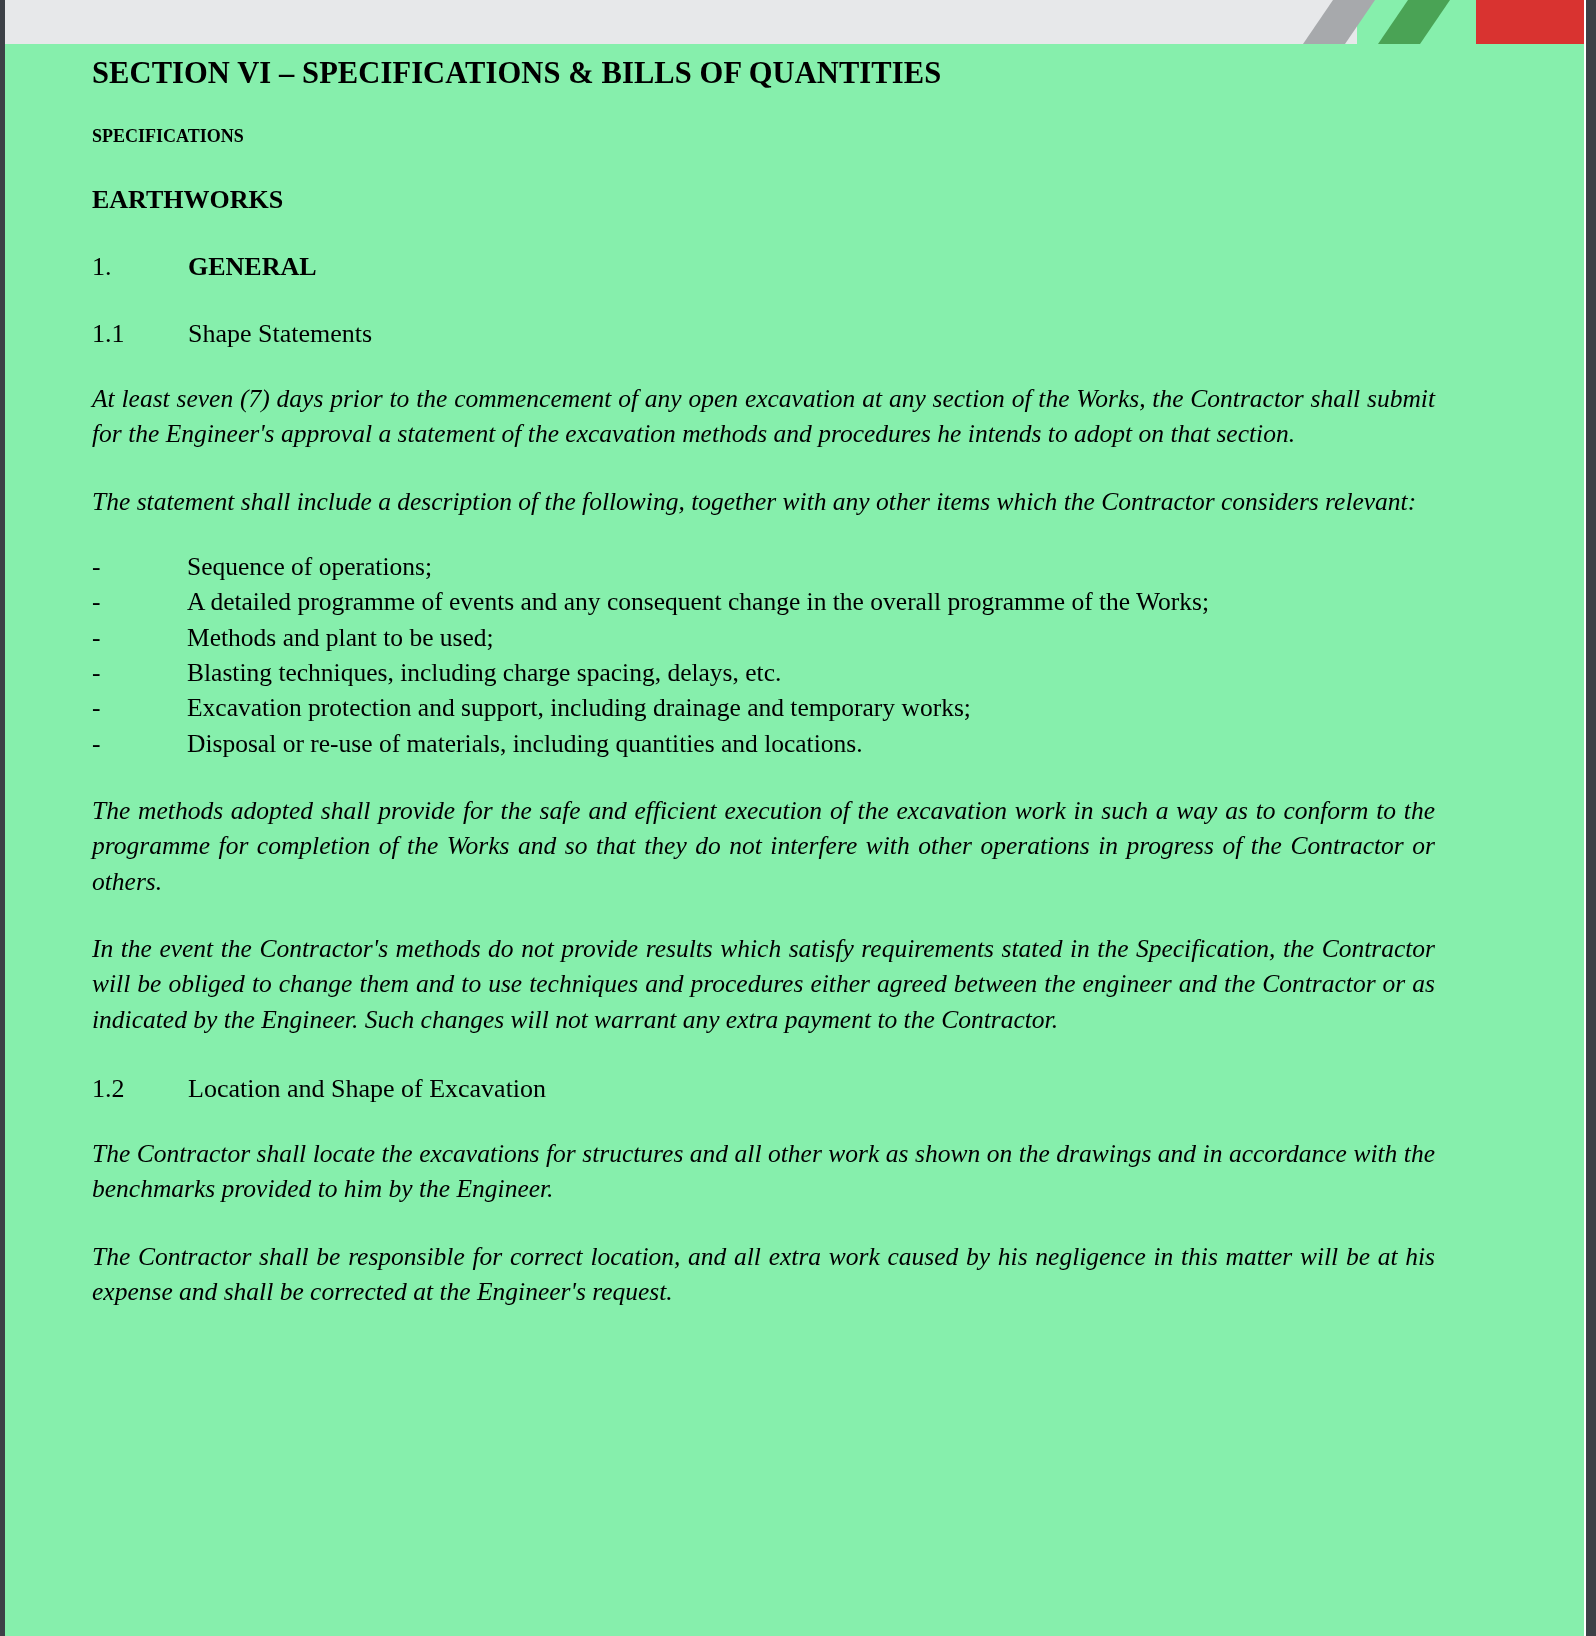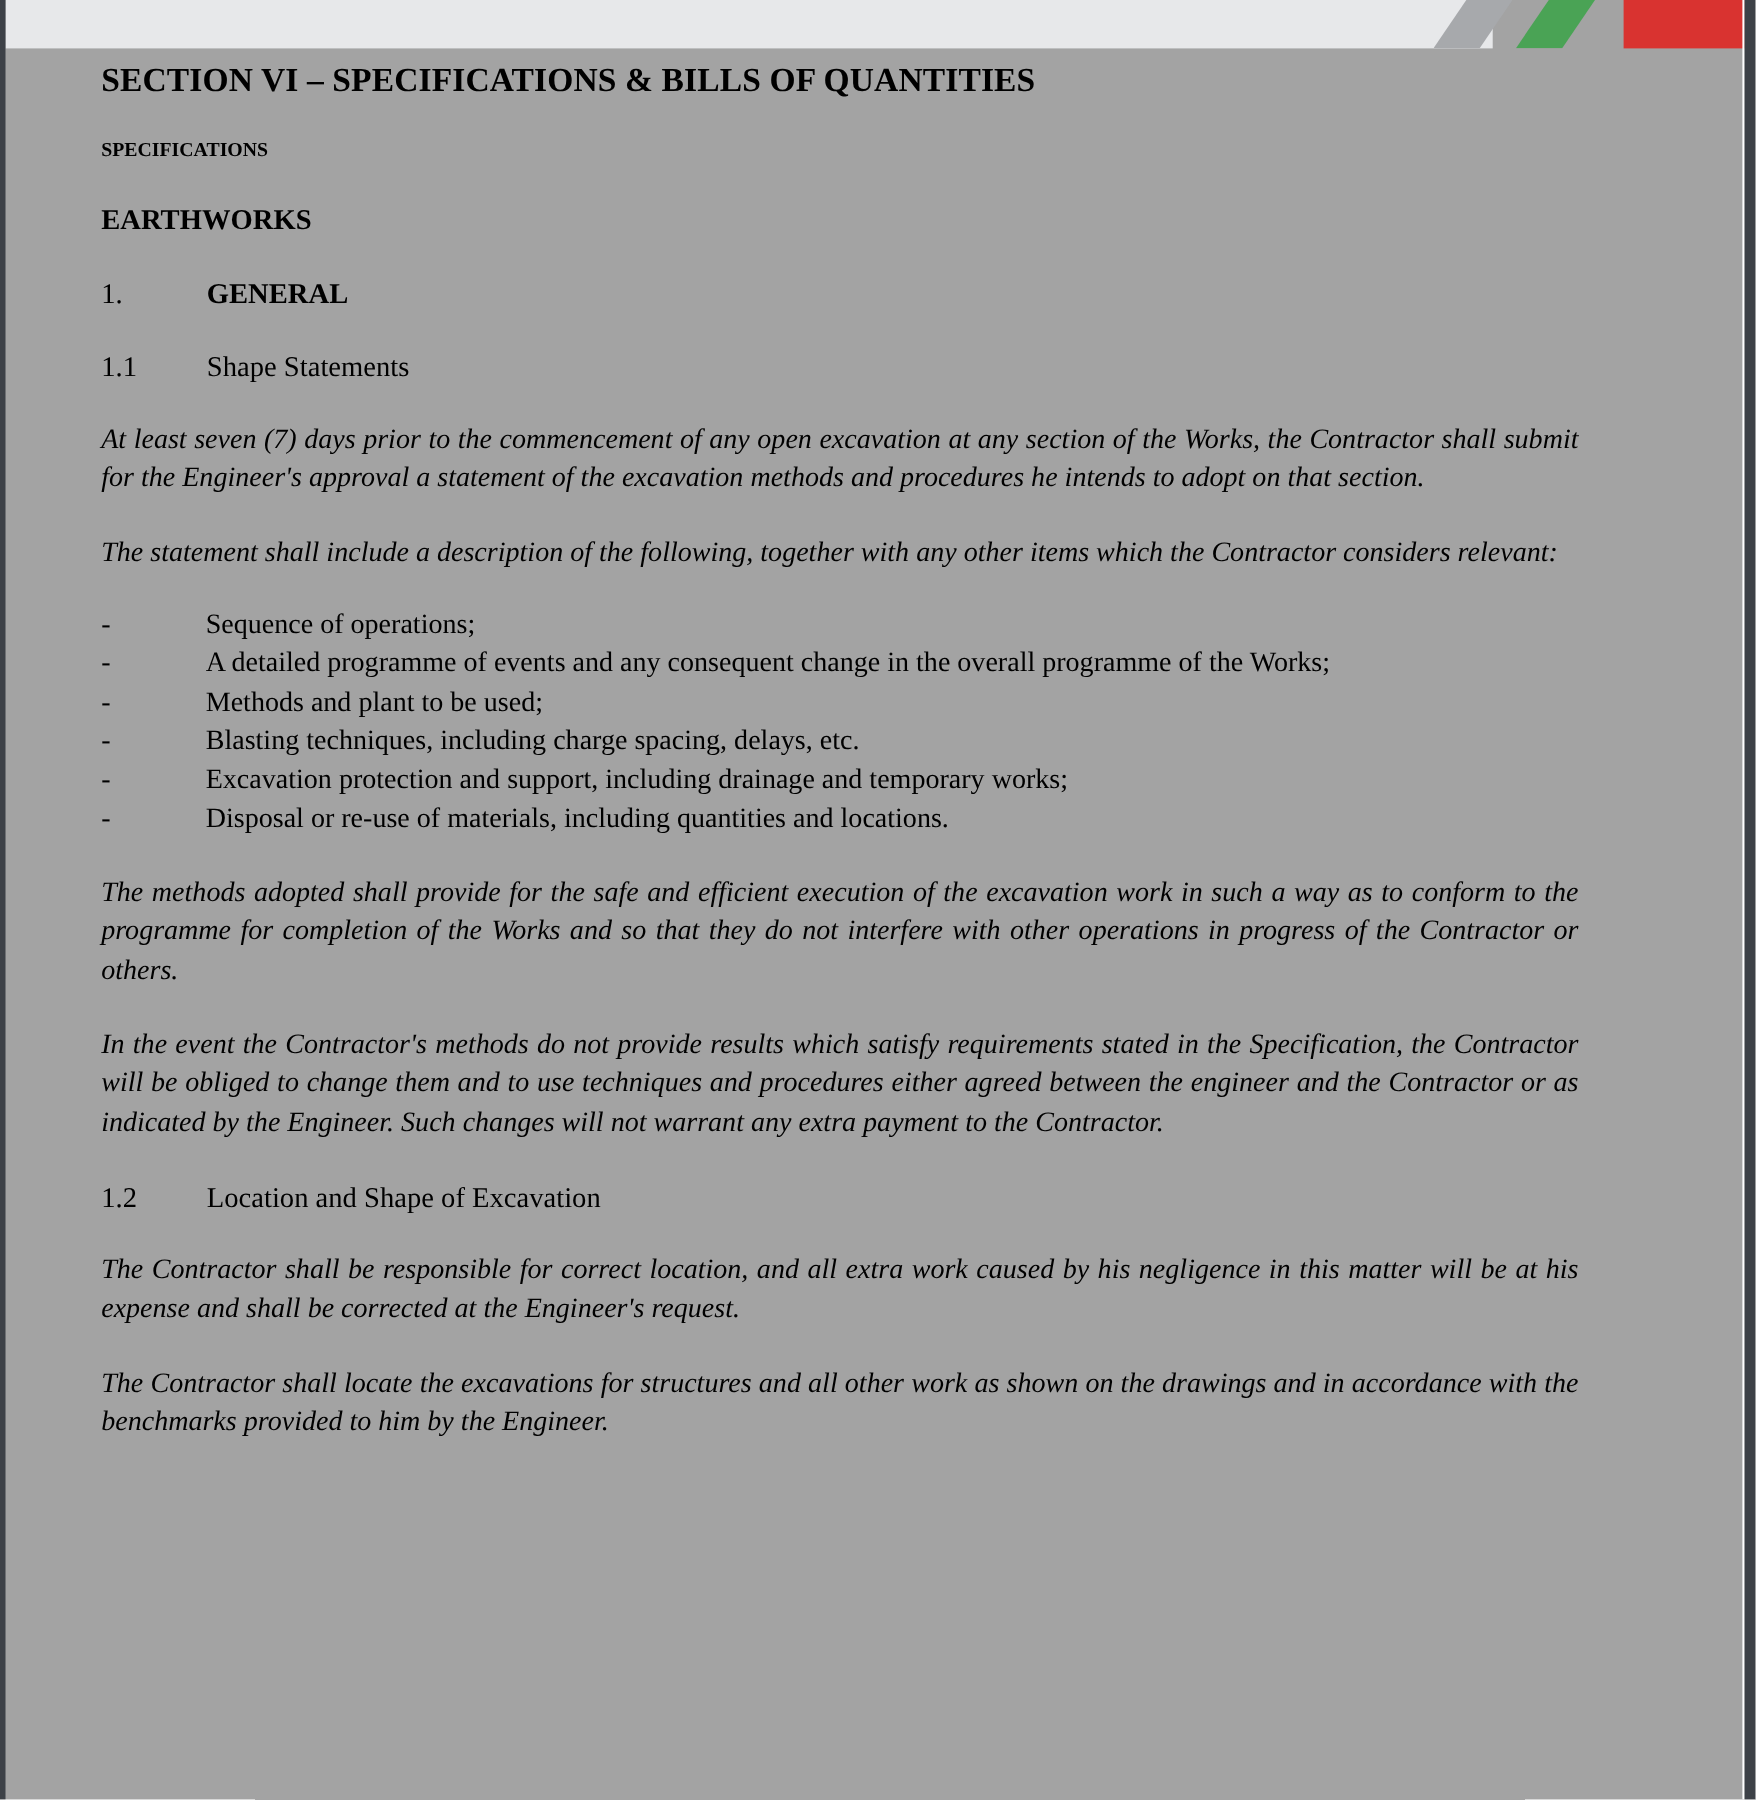--- a/index.html
+++ b/index.html
@@ -12,21 +12,21 @@
     height: 1636px;
     position: relative;
     overflow: hidden;
     font-family: "Liberation Serif", "DejaVu Serif", serif;
   }
 
   
   #page-frame {
     position: absolute;
     inset: 0;
-    background: #a3a3a3;
+    background: #86efac;
   }
   #left-edge-border {
     position: absolute;
     left: 0; top: 0;
     width: 5px; height: 1636px;
     background: #3d4147;
   }
   #scrollbar-track {
     position: absolute;
     right: 0; top: 0;
@@ -223,23 +223,23 @@
     <p class="body-par">The methods adopted shall provide for the safe and efficient execution of the excavation work in such a way as to conform to the programme for completion of the Works and so that they do not interfere with other operations in progress of the Contractor or others.</p>
 
 
     <p class="body-par">In the event the Contractor's methods do not provide results which satisfy requirements stated in the Specification, the Contractor will be obliged to change them and to use techniques and procedures either agreed between the engineer and the Contractor or as indicated by the Engineer.  Such changes will not warrant any extra payment to the Contractor.</p>
 
     <div class="numbered-heading">
       <span class="num">1.2</span>
       <span class="htext">Location and Shape of Excavation</span>
     </div>
 
+    <p class="body-par">The Contractor shall locate the excavations for structures and all other work as shown on the drawings and in accordance with the benchmarks provided to him by the Engineer.</p>
+
     <p class="body-par">The Contractor shall be responsible for correct location, and all extra work caused by his negligence in this matter will be at his expense and shall be corrected at the Engineer's request.</p>
-
-    <p class="body-par">The Contractor shall locate the excavations for structures and all other work as shown on the drawings and in accordance with the benchmarks provided to him by the Engineer.</p>
 
   </div>
 
   <div id="left-edge-border"></div>
   <div id="scrollbar-gap"></div>
   <div id="scrollbar-track"></div>
 
 </div>
 
 </body></html>

